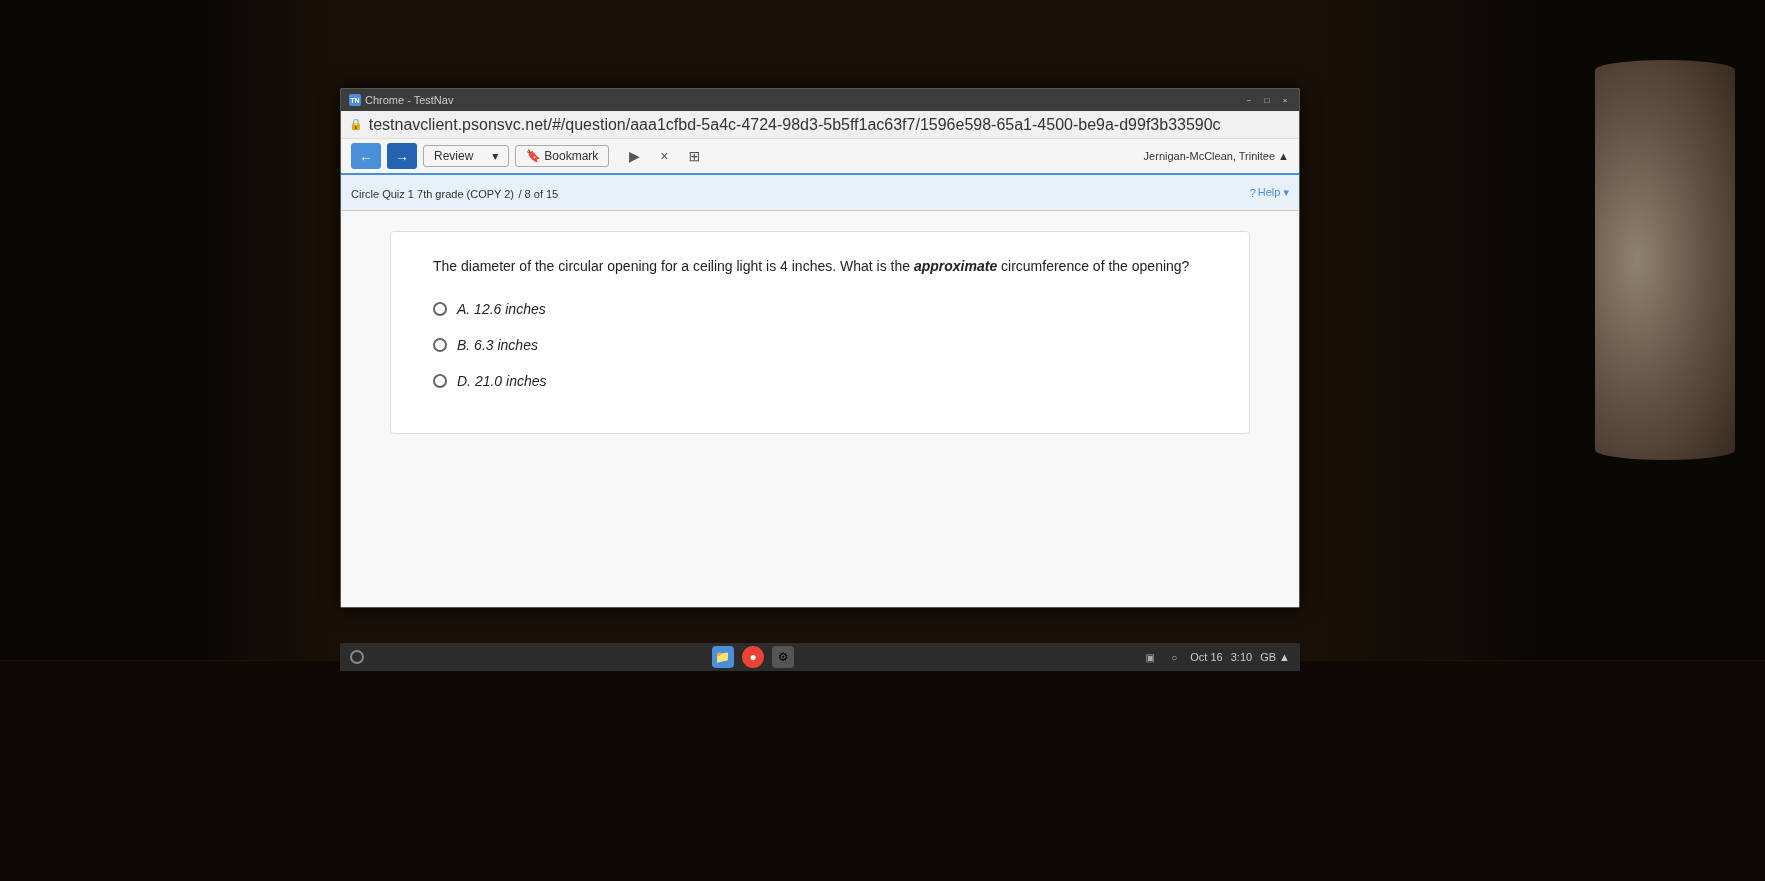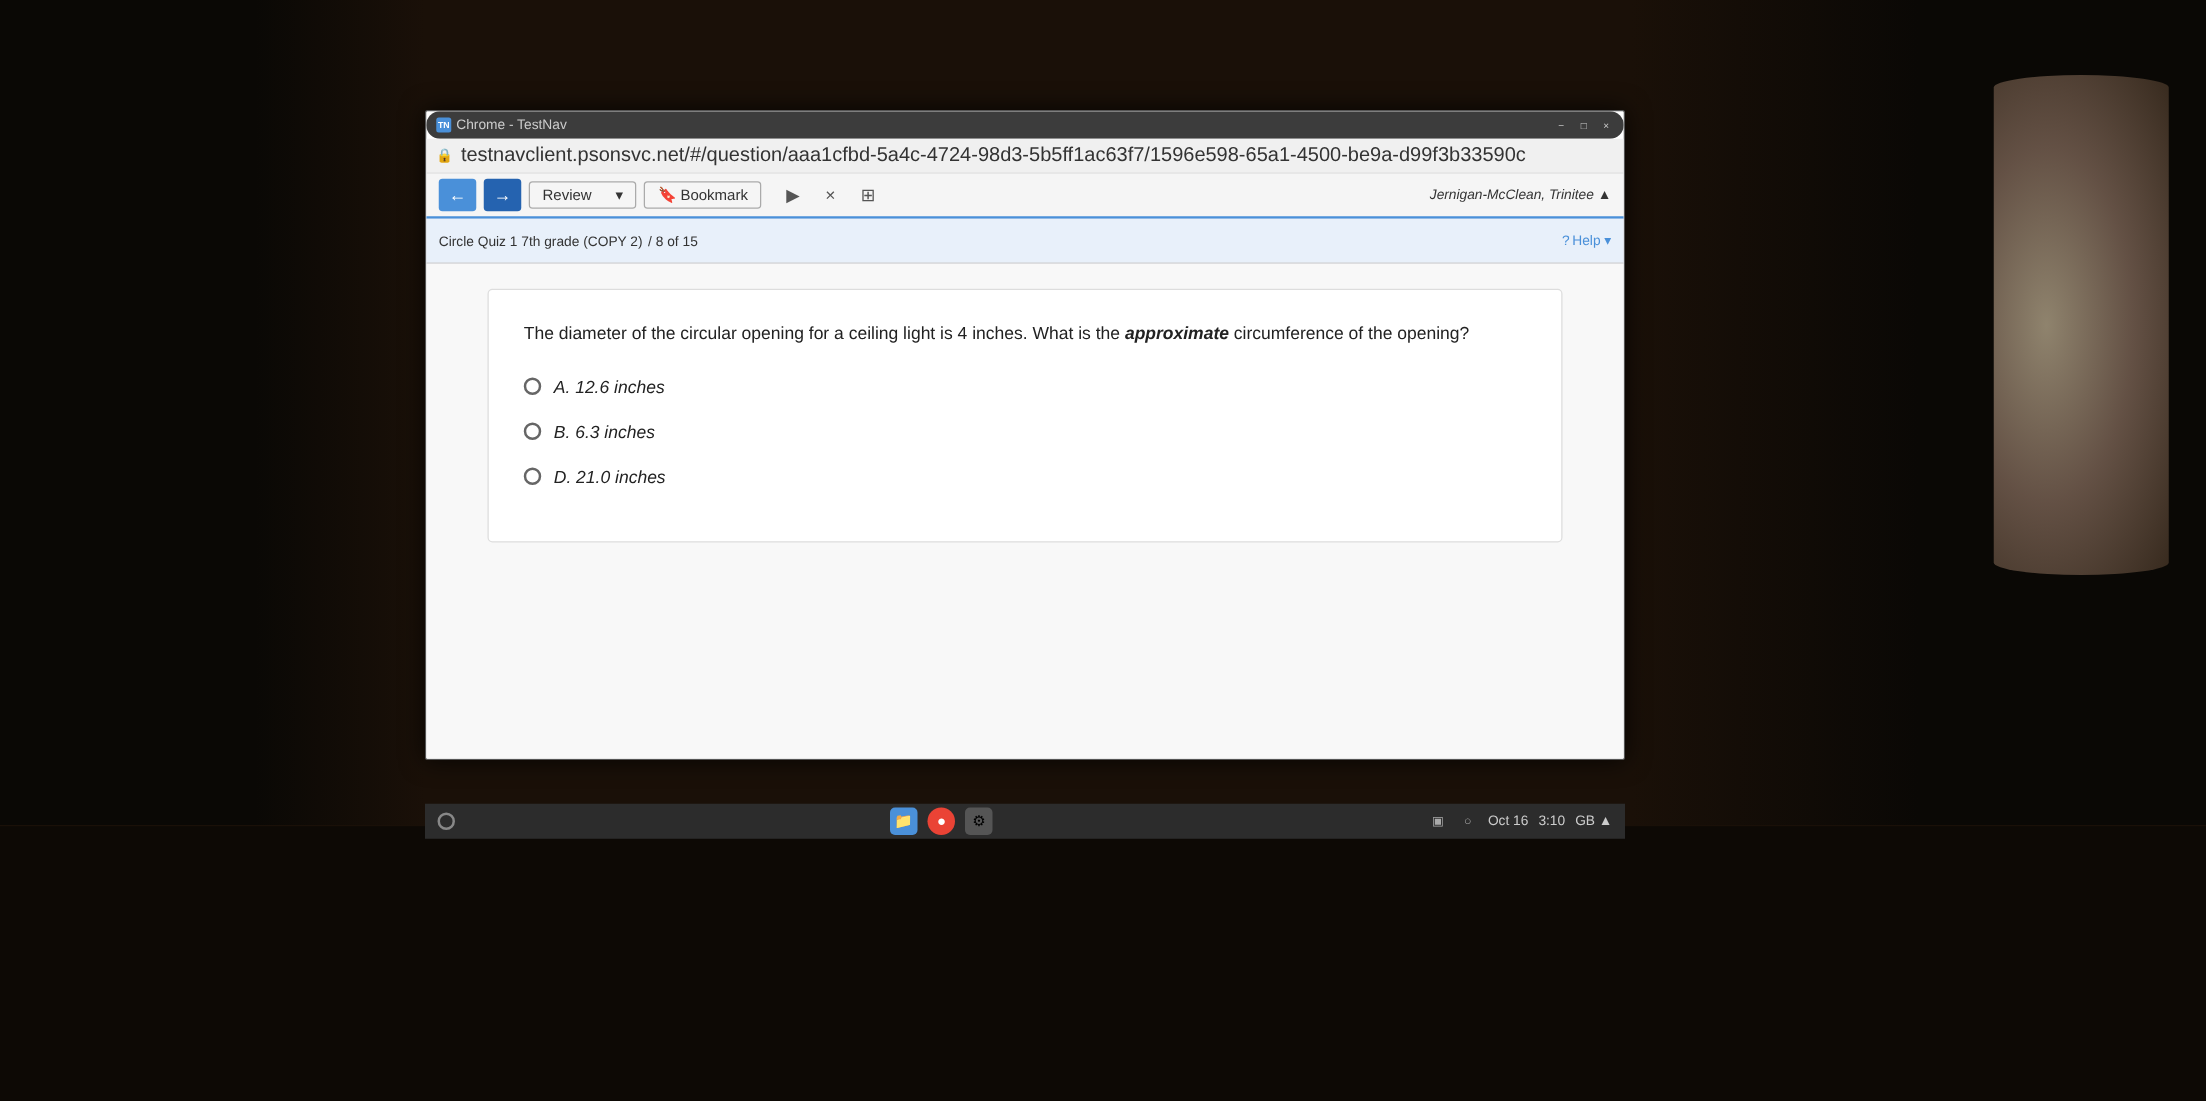--- a/index.html
+++ b/index.html
@@ -28,21 +28,20 @@
     }
 
     
     .title-bar {
       background: #3c3c3c;
       height: 22px;
       display: flex;
       align-items: center;
       padding: 0 8px;
       justify-content: space-between;
-      border-radius: 11px;
     }
 
     .title-bar-left {
       display: flex;
       align-items: center;
       gap: 4px;
     }
 
     .title-favicon {
       width: 12px;
@@ -173,21 +172,20 @@
       align-items: center;
       justify-content: center;
       font-size: 14px;
       color: #555;
     }
 
     .user-info {
       margin-left: auto;
       font-size: 11px;
       color: #333;
-      font-style: italic;
     }
 
     
     .sub-toolbar {
       background: #e8f0fa;
       height: 36px;
       display: flex;
       align-items: center;
       padding: 0 10px;
       gap: 8px;
@@ -216,21 +214,21 @@
       background: #f8f8f8;
       flex: 1;
       padding: 20px;
       overflow-y: auto;
     }
 
     .question-card {
       background: white;
       border: 1px solid #ddd;
       border-radius: 4px;
-      padding: 24px 28px;
+      padding: 24px 42px;
       max-width: 860px;
       margin: 0 auto;
     }
 
     .question-text {
       font-size: 14px;
       color: #222;
       margin-bottom: 24px;
       line-height: 1.5;
     }

